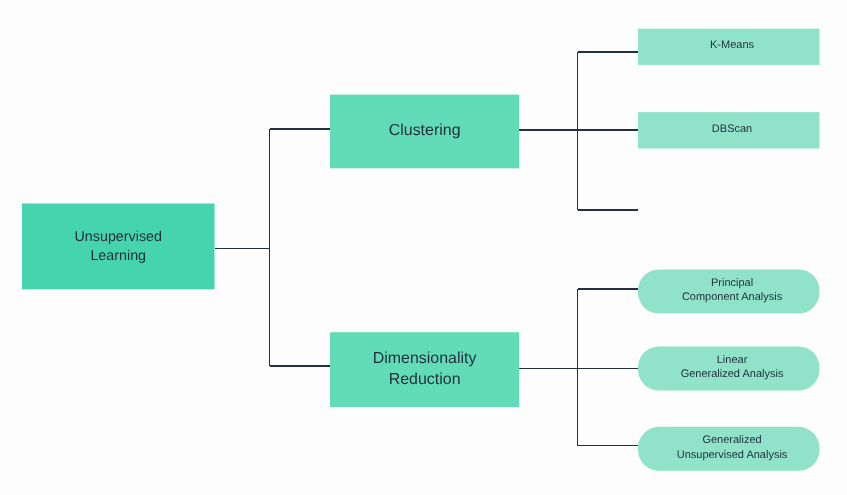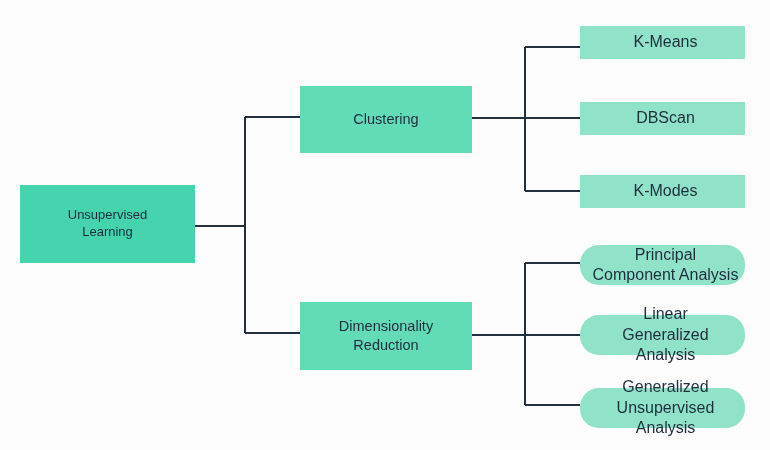--- a/index.html
+++ b/index.html
@@ -69,21 +69,21 @@
 
   .node.branch.dimred {
     left: 300px;
     top: 302px;
     width: 172px;
     height: 68px;
   }
 
   .node.leaf {
     background: #90e3c8;
-    font-size: 16px;
+    font-size: 10px;
     left: 580px;
     width: 165px;
     padding-left: 12px;
   }
 
   .node.leaf.one-line {
     height: 33px;
   }
 
   .node.leaf.two-line {
@@ -130,21 +130,20 @@
 
   <div class="node branch clustering">Clustering</div>
 
   <div class="node branch dimred">Dimensionality
 Reduction</div>
 
   <div class="node leaf one-line leaf-kmeans">K-Means</div>
 
   <div class="node leaf one-line leaf-dbscan">DBScan</div>
 
-  <div class="node leaf one-line leaf-kmodes">K-Modes</div>
 
   <div class="node leaf two-line leaf-pca">Principal
 Component Analysis</div>
 
   <div class="node leaf two-line leaf-lda">Linear
 Generalized Analysis</div>
 
   <div class="node leaf two-line leaf-gda">Generalized
 Unsupervised Analysis</div>
 

